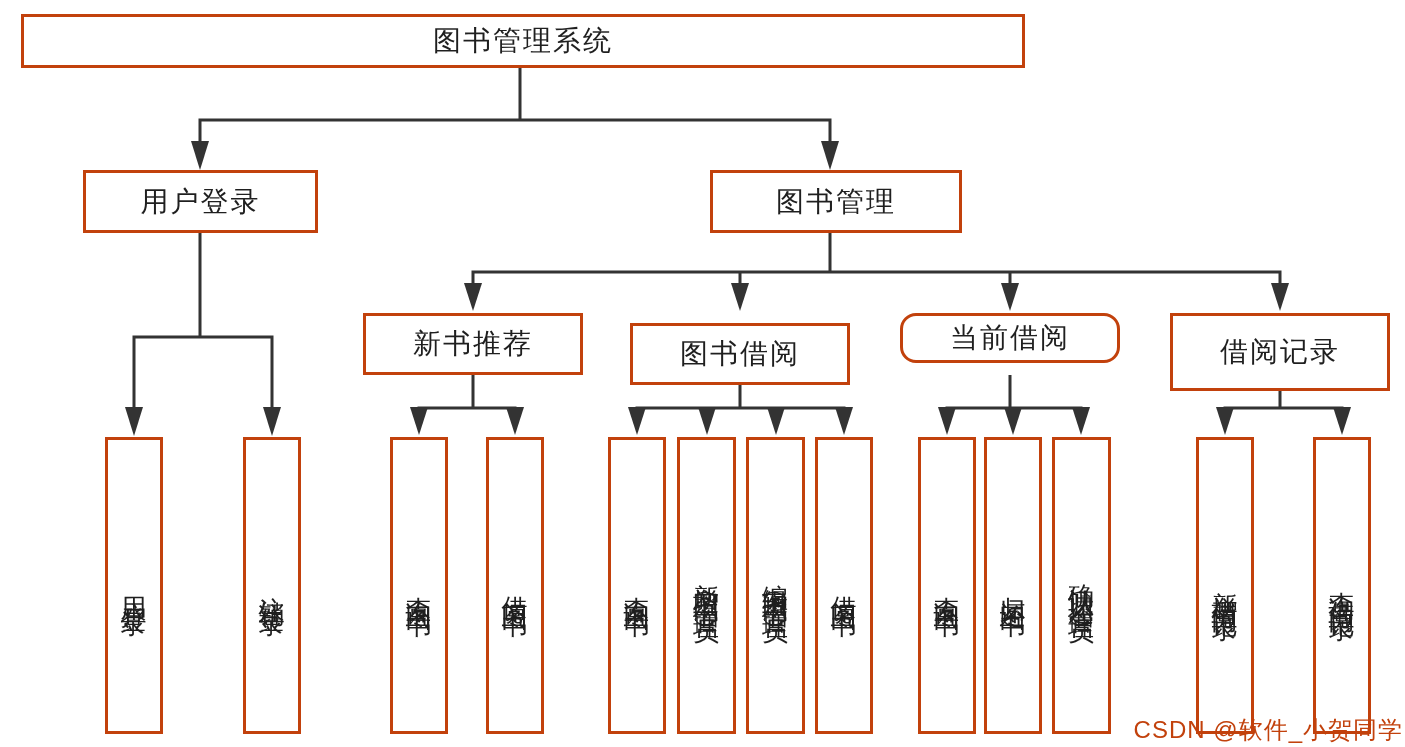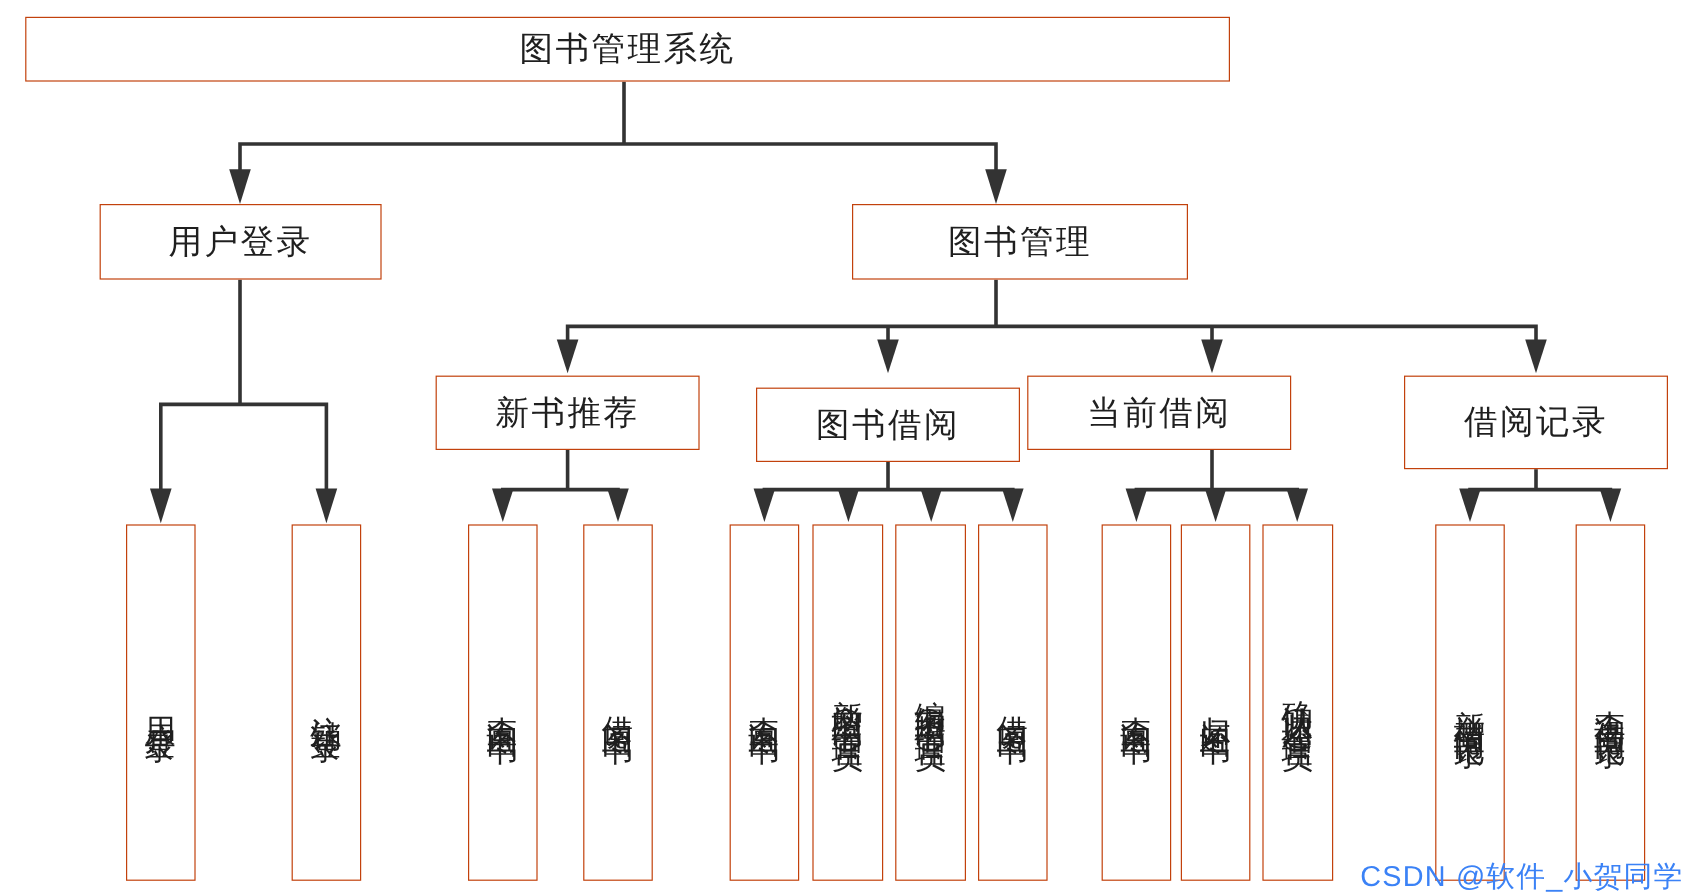--- a/index.html
+++ b/index.html
@@ -2,32 +2,32 @@
 <html><head>
 <meta charset="utf-8">
 <style>
   html,body{margin:0;padding:0;background:#fff;}
   .canvas{
     position:relative;width:1405px;height:747px;background:#ffffff;
     font-family:"Liberation Sans", sans-serif;overflow:hidden;
   }
   .connectors{position:absolute;left:0;top:0;z-index:1;}
   .box{
-    position:absolute;box-sizing:border-box;border:1px solid #c2410c;
+    position:absolute;box-sizing:border-box;border:3px solid #c2410c;
     background:#ffffff;display:flex;align-items:center;justify-content:center;
     color:#1f1f1f;z-index:2;
   }
   .hbox{font-size:28px;letter-spacing:2px;white-space:nowrap;}
   .vbox span{
     writing-mode:vertical-rl;text-orientation:mixed;
     font-size:26px;letter-spacing:5px;line-height:1;white-space:nowrap;
   }
   .watermark{
     position:absolute;right:2px;bottom:1px;z-index:5;
-    font-size:24px;color:#3b82f6;letter-spacing:1px;white-space:nowrap;
+    font-size:24px;color:#c2410c;letter-spacing:1px;white-space:nowrap;
   }
 </style>
 </head>
 <body>
 
 <div class="canvas">
 
   <svg class="connectors" width="1405" height="747" viewBox="0 0 1405 747">
     <g stroke="#333333" stroke-width="3" fill="none">
       <path d="M520 68 V120 M198.5 120 H831.5 M200 120 V144 M830 120 V144"></path>
@@ -61,31 +61,31 @@
     </g>
   </svg>
 
   <div class="box hbox" style="left:21px;top:14px;width:1004px;height:54px;">
     <span>图书管理系统</span>
   </div>
 
   <div class="box hbox" style="left:83px;top:170px;width:235px;height:63px;">
     <span>用户登录</span>
   </div>
-  <div class="box hbox" style="left:710px;top:170px;width:280px;height:63px;text-align:right;">
+  <div class="box hbox" style="left:710px;top:170px;width:252px;height:63px;text-align:right;">
     <span>图书管理</span>
   </div>
 
   <div class="box hbox" style="left:363px;top:313px;width:220px;height:62px;">
     <span>新书推荐</span>
   </div>
   <div class="box hbox" style="left:630px;top:323px;width:220px;height:62px;">
     <span>图书借阅</span>
   </div>
-  <div class="box hbox" style="left:856px;top:313px;width:220px;height:62px;">
+  <div class="box hbox" style="left:900px;top:313px;width:220px;height:50px;border-radius:16px;">
     <span>当前借阅</span>
   </div>
   <div class="box hbox" style="left:1170px;top:313px;width:220px;height:78px;">
     <span>借阅记录</span>
   </div>
 
   <div class="box vbox" style="left:105px;top:437px;width:58px;height:297px;">
     <span>用户登录</span>
   </div>
   <div class="box vbox" style="left:243px;top:437px;width:58px;height:297px;">

